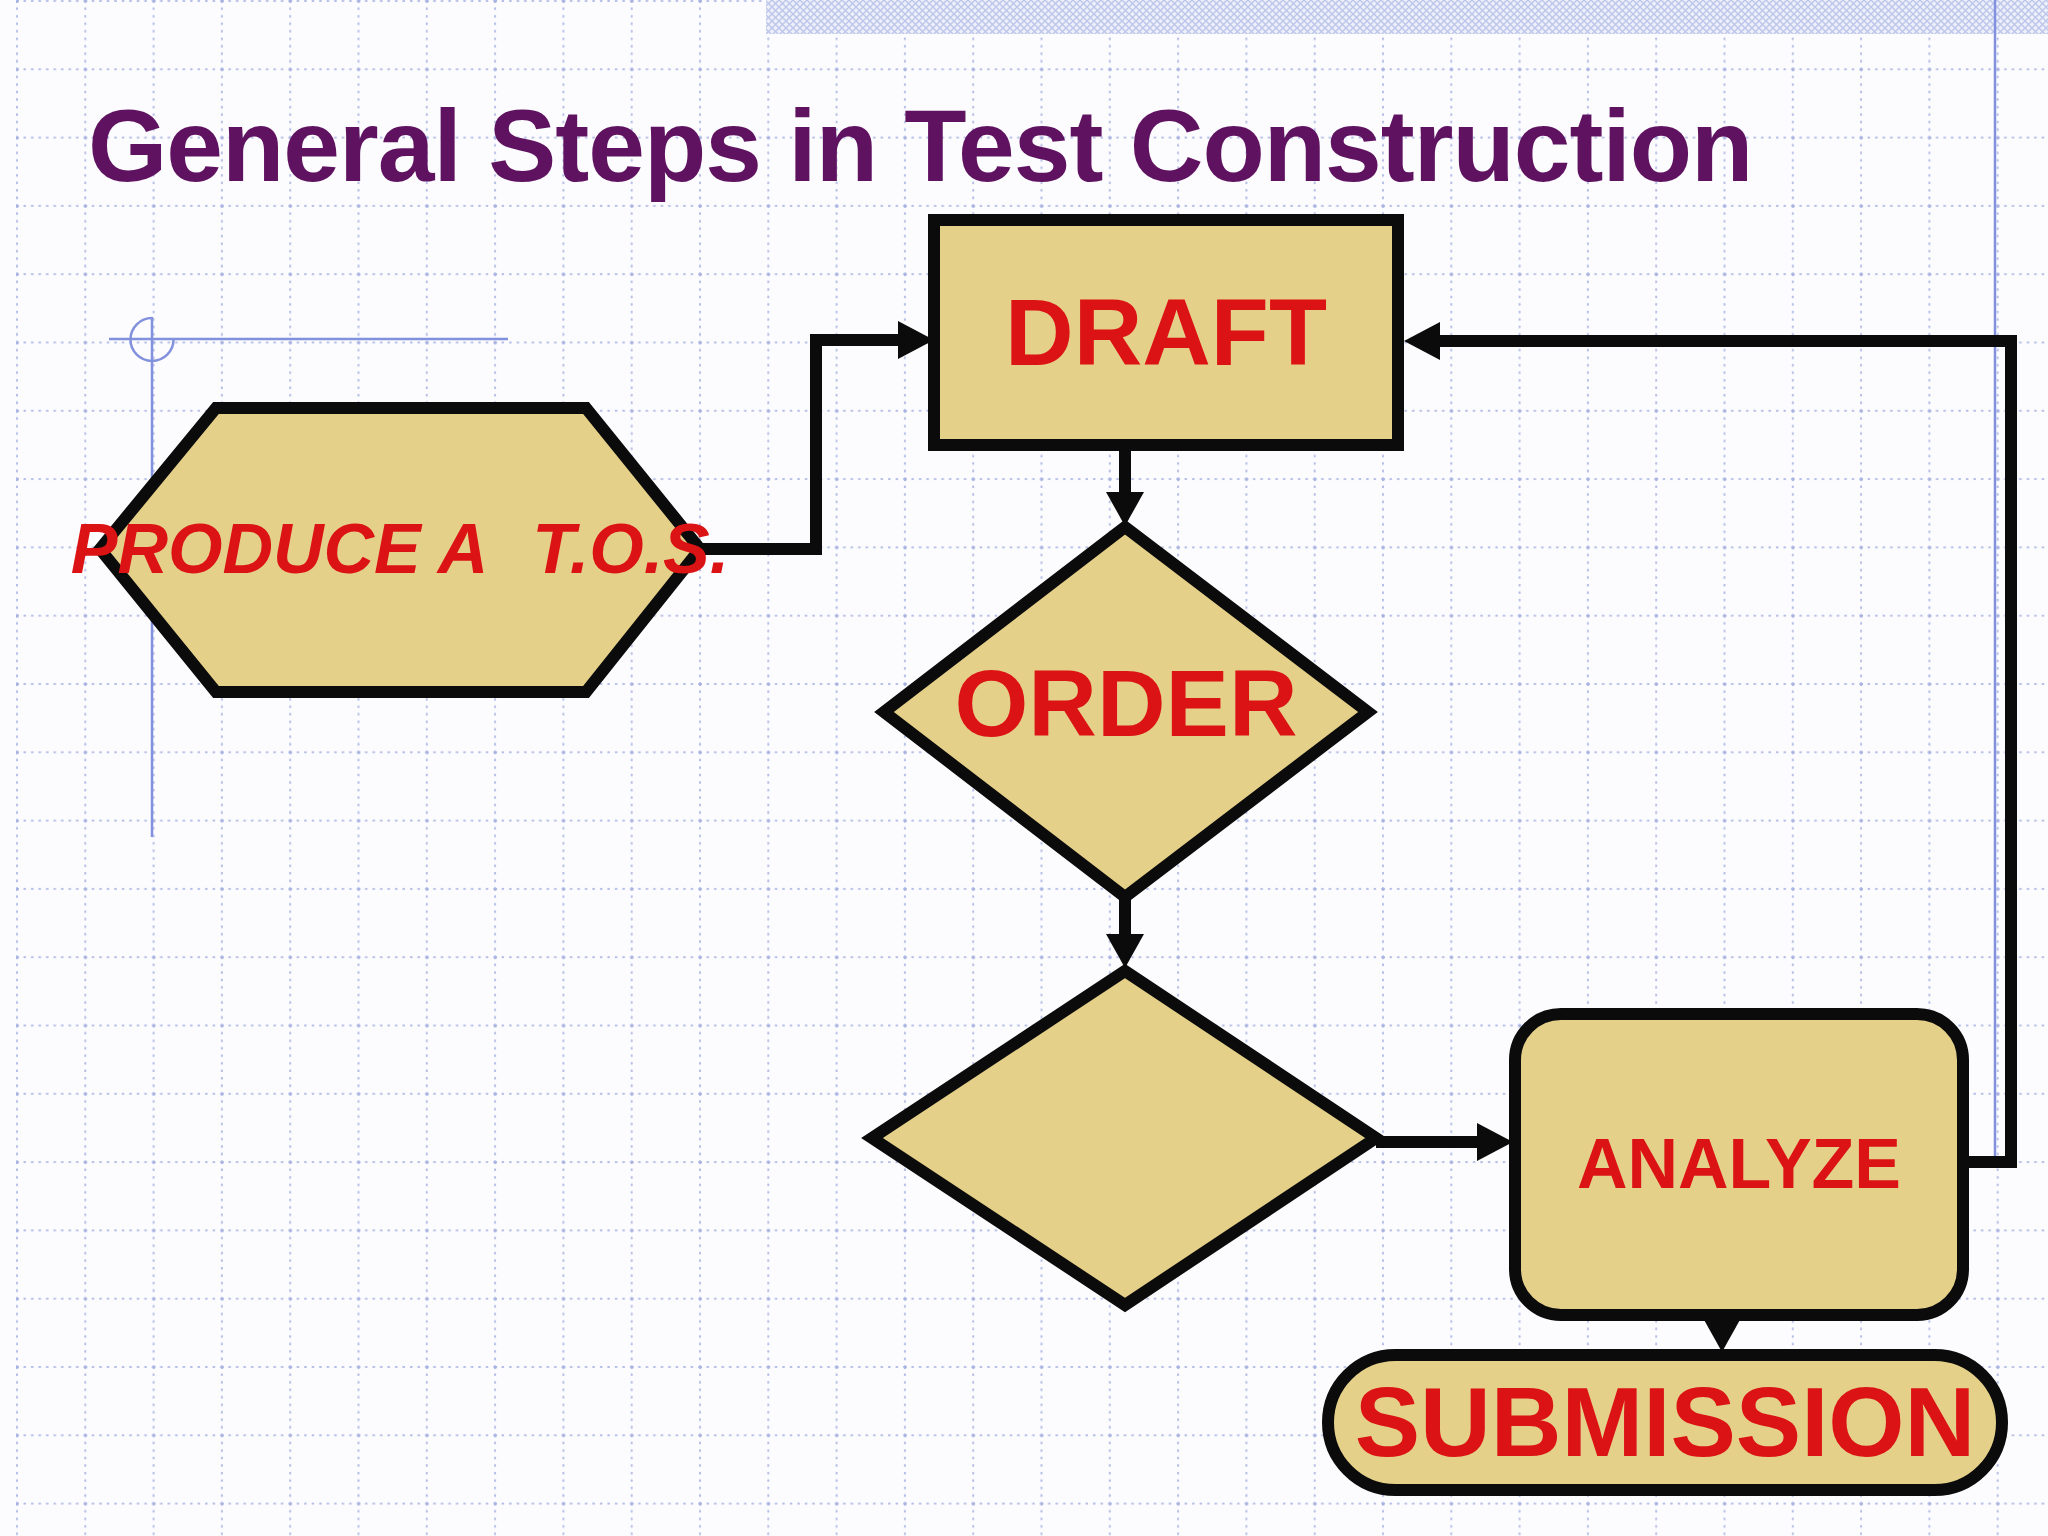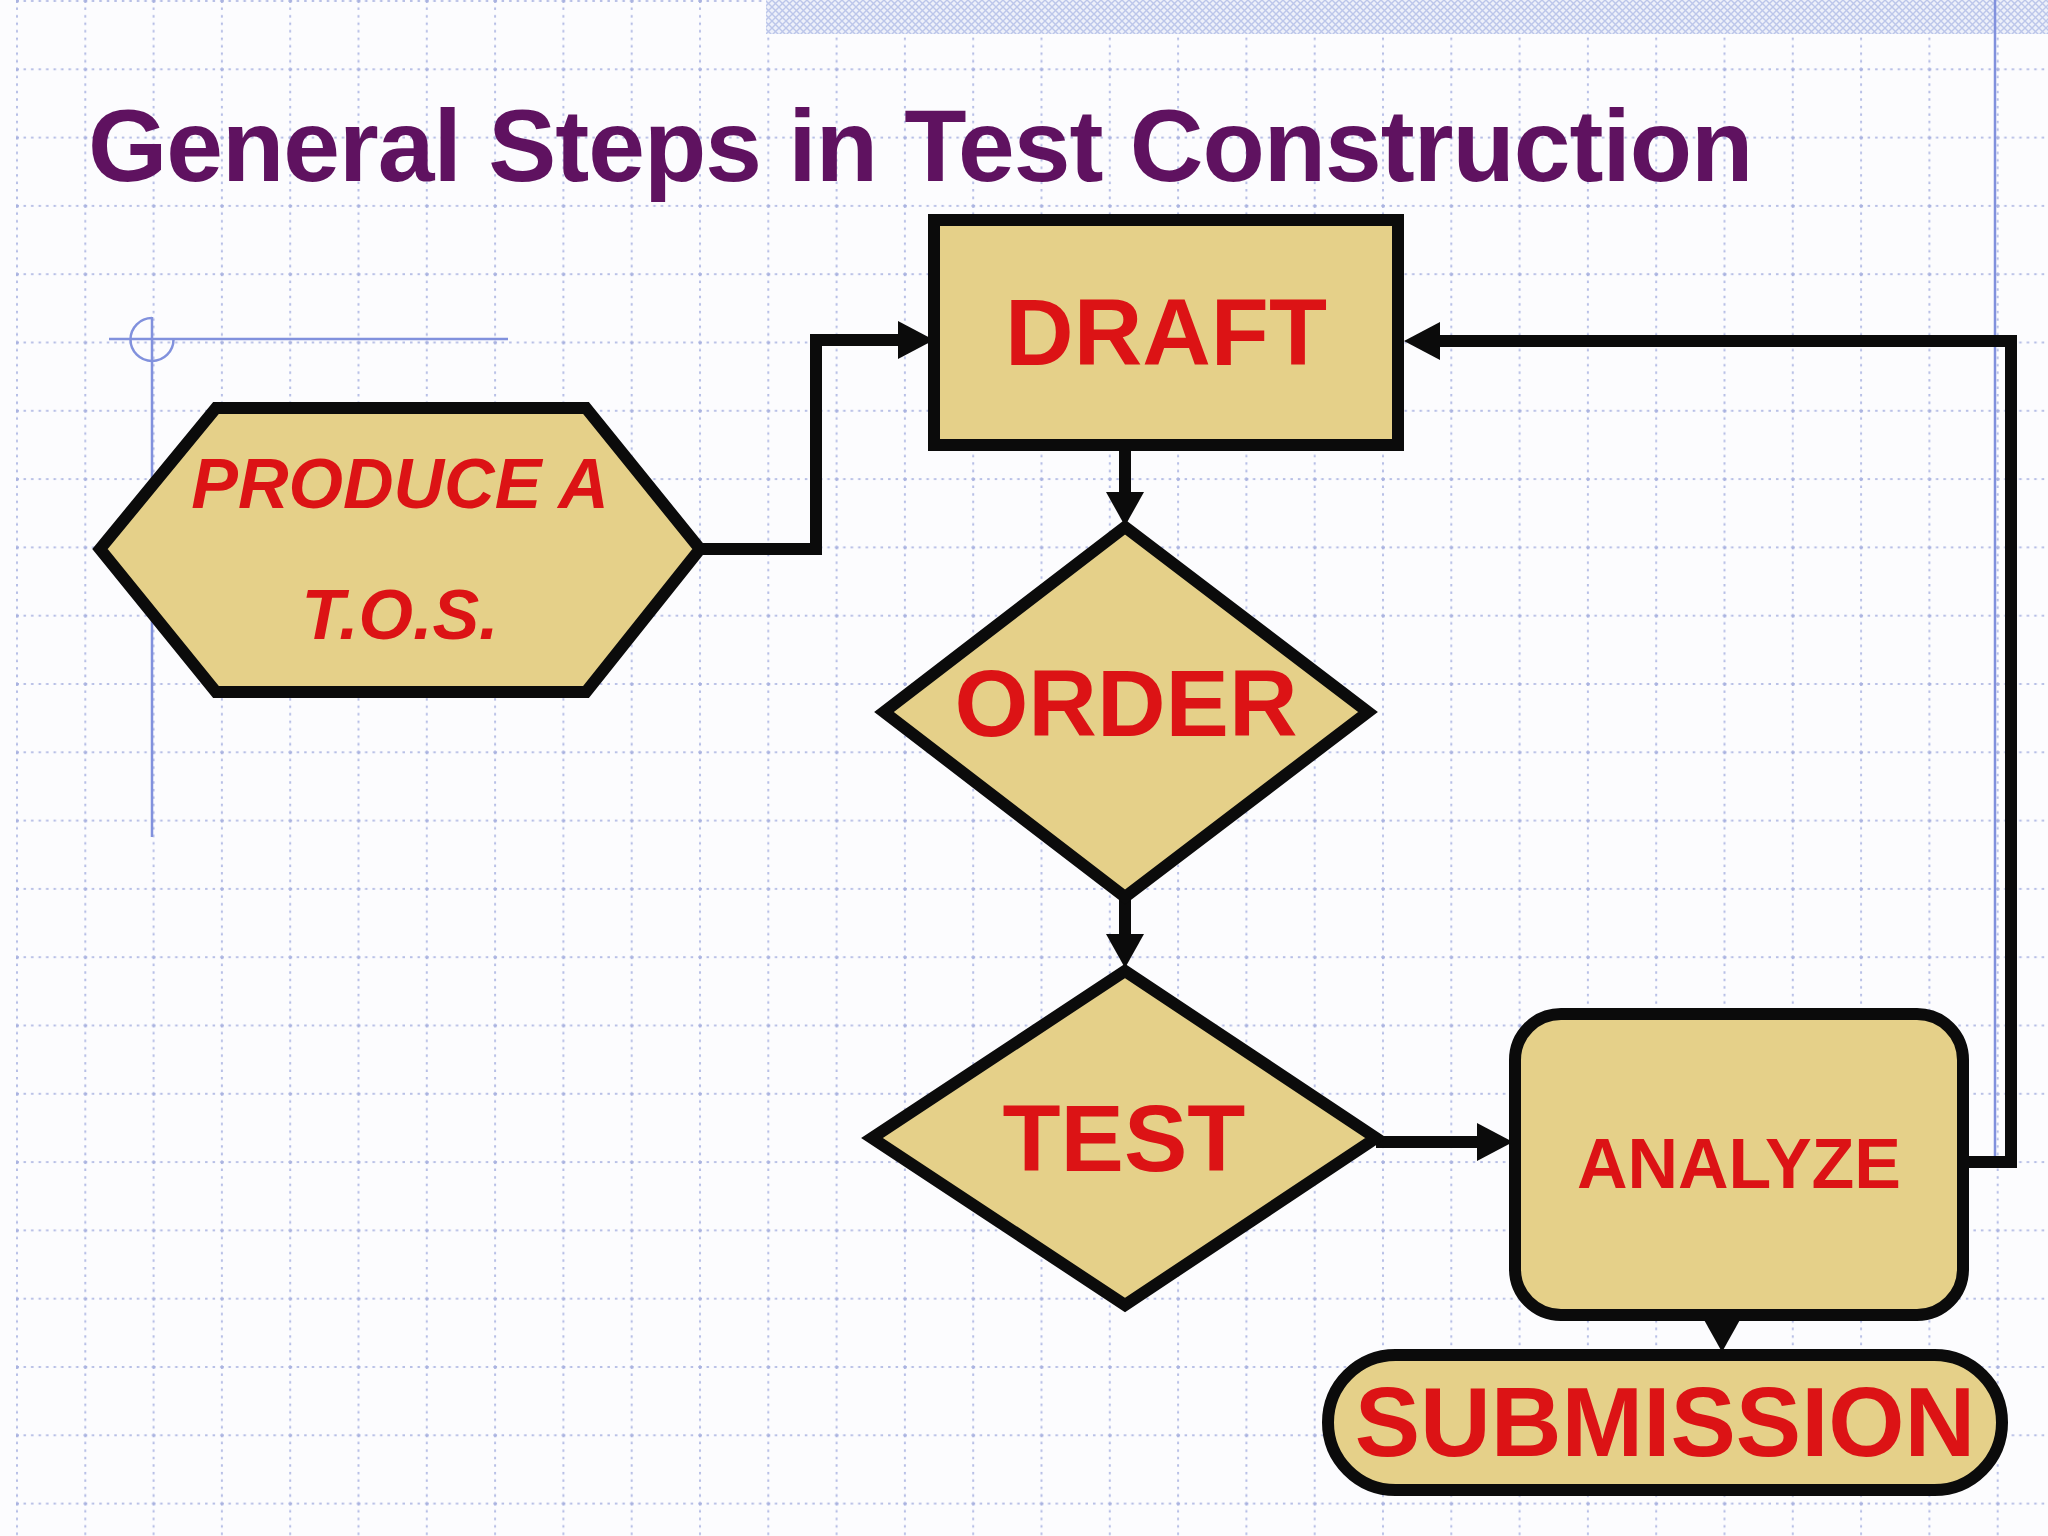--- a/index.html
+++ b/index.html
@@ -18,21 +18,21 @@
   html,body{width:2048px;height:1536px;overflow:hidden;}
   body{font-family:"Liberation Sans","DejaVu Sans",sans-serif;background:var(--slide_bg);}
   .slide{position:relative;width:2048px;height:1536px;background:var(--slide_bg);margin-left:16px;}
   svg.layer{position:absolute;left:0;top:0;width:2048px;height:1536px;}
   .txt{position:absolute;display:flex;align-items:center;justify-content:center;
        text-align:left;color:var(--label_red);font-weight:bold;line-height:1.1;
        white-space:nowrap;}
   .page-title{position:absolute;left:72px;top:88px;font-size:102px;font-weight:bold;
        color:var(--title_color);letter-spacing:-1px;white-space:nowrap;}
   .lbl-tos{left:84px;top:408px;width:600px;height:284px;font-size:70px;font-style:italic;
-       flex-direction:column;line-height:1.25;gap:44px;}
+       flex-direction:row;line-height:1.25;gap:44px;}
   .lbl-draft{left:918px;top:220px;width:464px;height:225px;font-size:95px;}
   .lbl-order{left:868px;top:518px;width:484px;height:370px;font-size:95px;}
   .lbl-test{left:856px;top:971px;width:504px;height:334px;font-size:95px;}
   .lbl-analyze{left:1499px;top:1014px;width:448px;height:301px;font-size:70px;}
   .lbl-submission{left:1312px;top:1355px;width:674px;height:135px;font-size:98px;}
 </style>
 </head>
 <body>
 
 <div class="slide">
@@ -92,19 +92,18 @@
 
   <div class="txt lbl-tos">
     <div>PRODUCE A</div>
     <div>T.O.S.</div>
   </div>
 
   <div class="txt lbl-draft">DRAFT</div>
 
   <div class="txt lbl-order">ORDER</div>
 
-  <div class="txt lbl-test">TEST</div>
 
   <div class="txt lbl-analyze">ANALYZE</div>
 
   <div class="txt lbl-submission">SUBMISSION</div>
 
 </div>
 
 </body></html>

